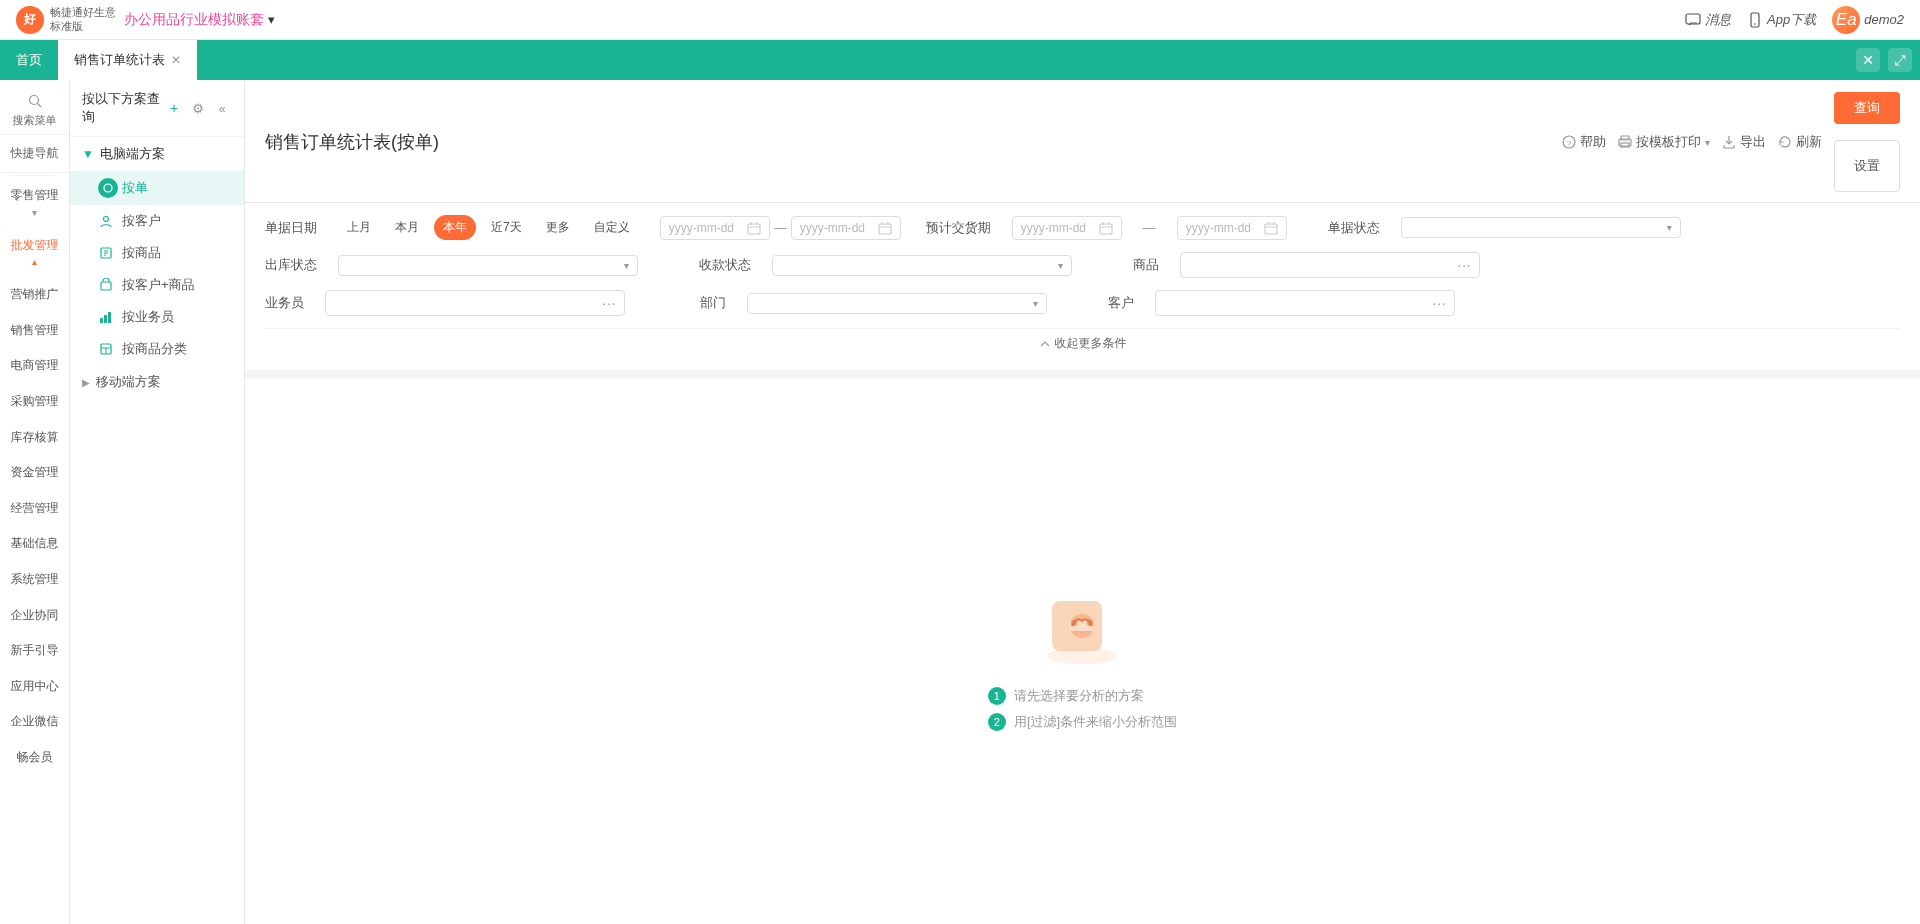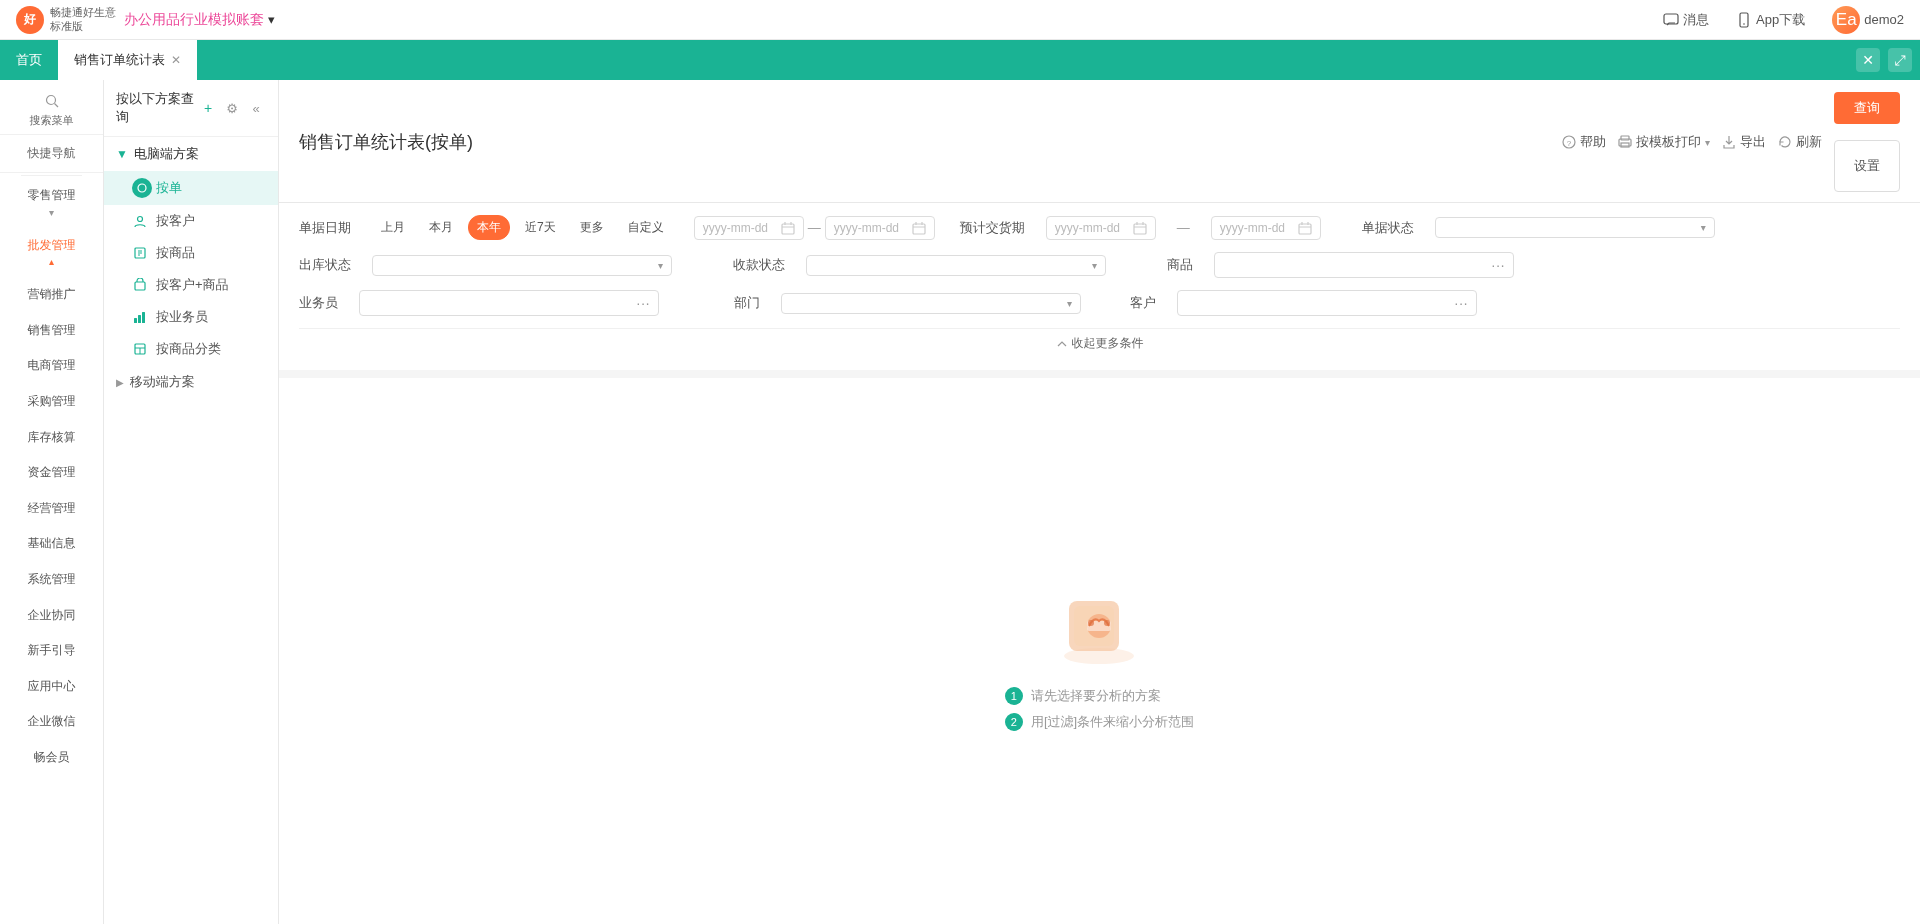--- a/index.html
+++ b/index.html
@@ -6,39 +6,39 @@
     body { font-family: 'Microsoft YaHei', Arial, sans-serif; font-size: 13px; background: #f5f5f5; color: #333; height: 924px; overflow: hidden; display: flex; flex-direction: column; }
 
     
     .top-bar { height: 40px; background: #fff; display: flex; align-items: center; justify-content: space-between; padding: 0 16px; border-bottom: 1px solid #e8e8e8; flex-shrink: 0; }
     .top-bar-left { display: flex; align-items: center; gap: 8px; }
     .logo-area { display: flex; align-items: center; gap: 6px; }
     .logo-circle { width: 28px; height: 28px; background: #ff6b35; border-radius: 50%; display: flex; align-items: center; justify-content: center; color: white; font-size: 12px; font-weight: bold; }
     .logo-text { font-size: 11px; color: #666; line-height: 1.2; }
     .app-selector { display: flex; align-items: center; gap: 4px; font-size: 13px; color: #333; cursor: pointer; }
     .app-selector-title { color: #ec4899; font-size: 14px; }
-    .top-bar-right { display: flex; align-items: center; gap: 27px; }
+    .top-bar-right { display: flex; align-items: center; gap: 16px; font-style: italic; }
     .top-bar-icon { display: flex; align-items: center; gap: 4px; color: #555; font-size: 13px; cursor: pointer; }
     .user-avatar { width: 28px; height: 28px; border-radius: 50%; background: linear-gradient(135deg, #ff9a56, #ff6b35); display: flex; align-items: center; justify-content: center; color: white; font-size: 17px; }
 
     
     .tab-bar { height: 40px; background: #1ab394; display: flex; align-items: center; padding: 0 0; flex-shrink: 0; position: relative; }
     .tab-item { height: 40px; padding: 0 16px; display: flex; align-items: center; gap: 6px; cursor: pointer; font-size: 13px; color: rgba(255,255,255,0.85); }
     .tab-item.home { color: white; font-weight: 500; }
     .tab-item.active { background: white; color: #333; border-radius: 0; }
     .tab-item.active .tab-close { color: #999; }
     .tab-close { font-size: 12px; cursor: pointer; color: rgba(255,255,255,0.7); }
     .tab-bar-actions { position: absolute; right: 8px; display: flex; gap: 8px; }
     .tab-bar-btn { width: 24px; height: 24px; background: rgba(255,255,255,0.2); border-radius: 4px; display: flex; align-items: center; justify-content: center; cursor: pointer; color: white; font-size: 14px; }
 
     
     .main-layout { display: flex; flex: 1; overflow: hidden; }
 
     
-    .sidebar { width: 104px; background: white; border-right: 1px solid #e8e8e8; display: flex; flex-direction: column; align-items: flex-start; padding-top: 8px; overflow-y: auto; flex-shrink: 0; }
+    .sidebar { width: 70px; background: white; border-right: 1px solid #e8e8e8; display: flex; flex-direction: column; align-items: flex-start; padding-top: 8px; overflow-y: auto; flex-shrink: 0; }
     .sidebar-search { width: 100%; padding: 6px 8px; border-bottom: 1px solid #f0f0f0; text-align: center; }
     .sidebar-search-btn { font-size: 12px; color: #666; cursor: pointer; }
     .sidebar-nav { width: 100%; padding: 4px 0; border-bottom: 1px solid #f0f0f0; text-align: center; }
     .sidebar-item { width: 100%; padding: 10px 8px; display: flex; flex-direction: column; align-items: center; gap: 3px; cursor: pointer; position: relative; }
     .sidebar-item.active { color: #ff6b35; }
     .sidebar-item-label { font-size: 12px; color: #555; text-align: center; line-height: 1.3; }
     .sidebar-item.active .sidebar-item-label { color: #ff6b35; }
     .sidebar-arrow { font-size: 10px; color: #999; }
     .sidebar-divider { width: 60%; border: none; border-top: 1px solid #f0f0f0; margin: 2px auto; }
 
@@ -441,21 +441,21 @@
           <span class="filter-label">业务员</span>
           <div class="filter-input" style="flex:1;max-width:300px;">
             <span style="color:#bbb;"></span>
             <span class="dots">···</span>
           </div>
           <span class="filter-label" style="margin-left:54px;">部门</span>
           <div class="filter-select" style="flex:1;max-width:300px;">
             <span style="color:#bbb;"></span>
             <span class="chevron">▾</span>
           </div>
-          <span class="filter-label" style="margin-left:28px;">客户</span>
+          <span class="filter-label" style="margin-left:40px;">客户</span>
           <div class="filter-input" style="flex:1;">
             <span style="color:#bbb;"></span>
             <span class="dots">···</span>
           </div>
         </div>
 
         <div class="collapse-btn">
           <svg width="12" height="12" viewBox="0 0 12 12">
               <path d="M2 8l4-4 4 4" fill="none" stroke="#999" stroke-width="1.2"></path>
             </svg>

